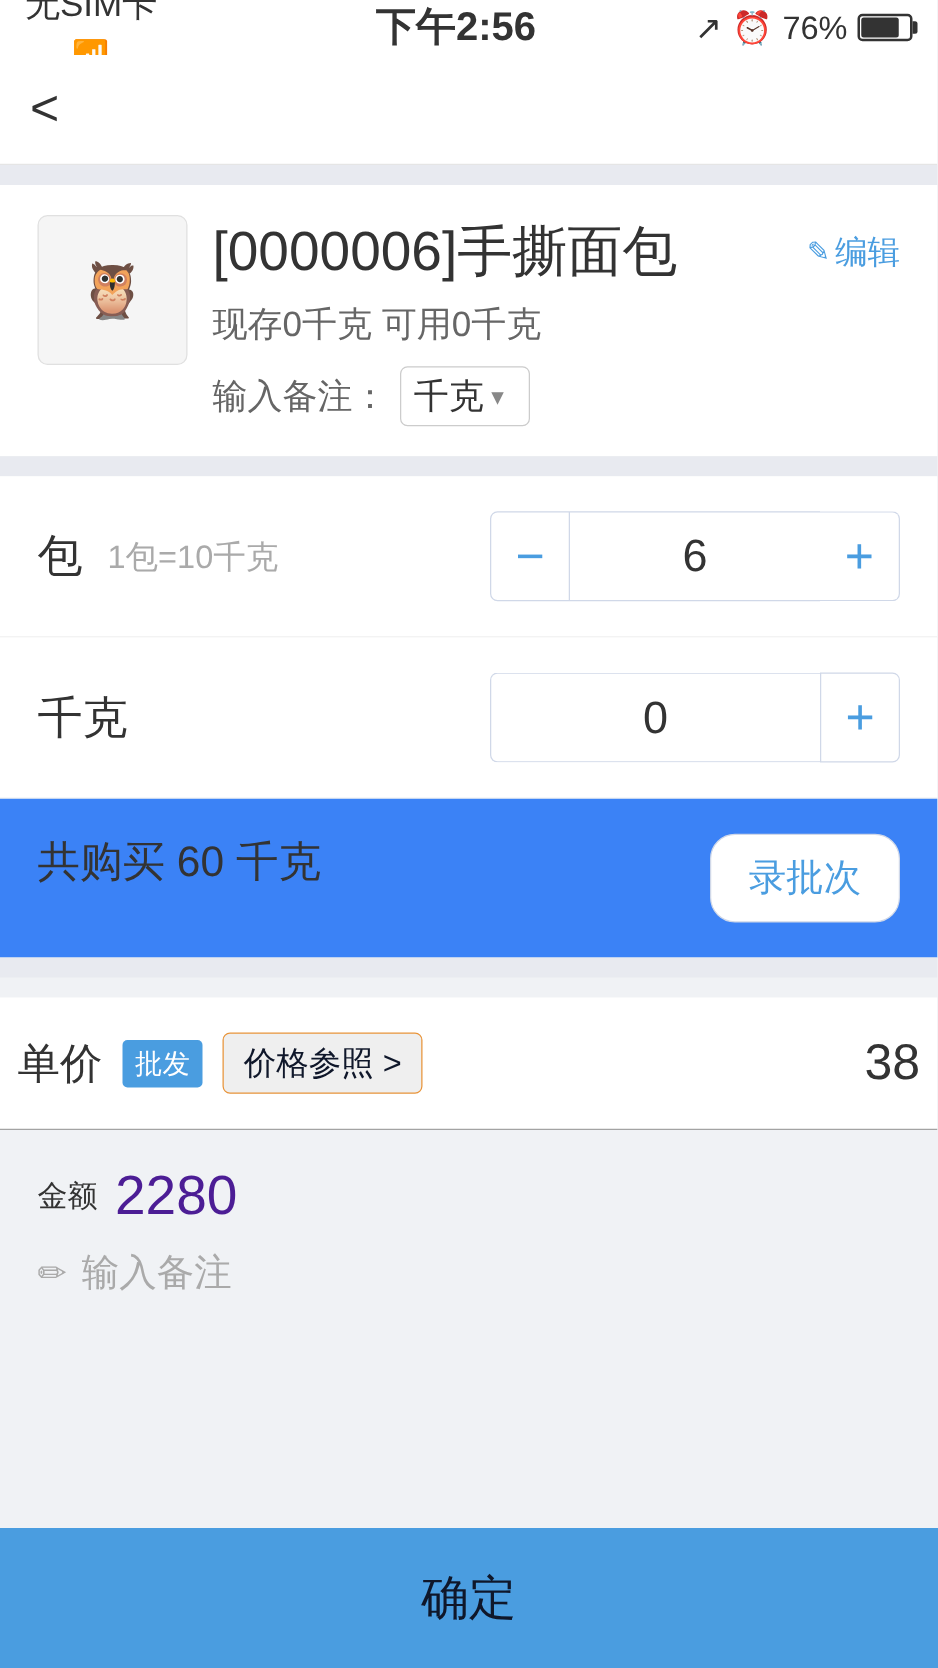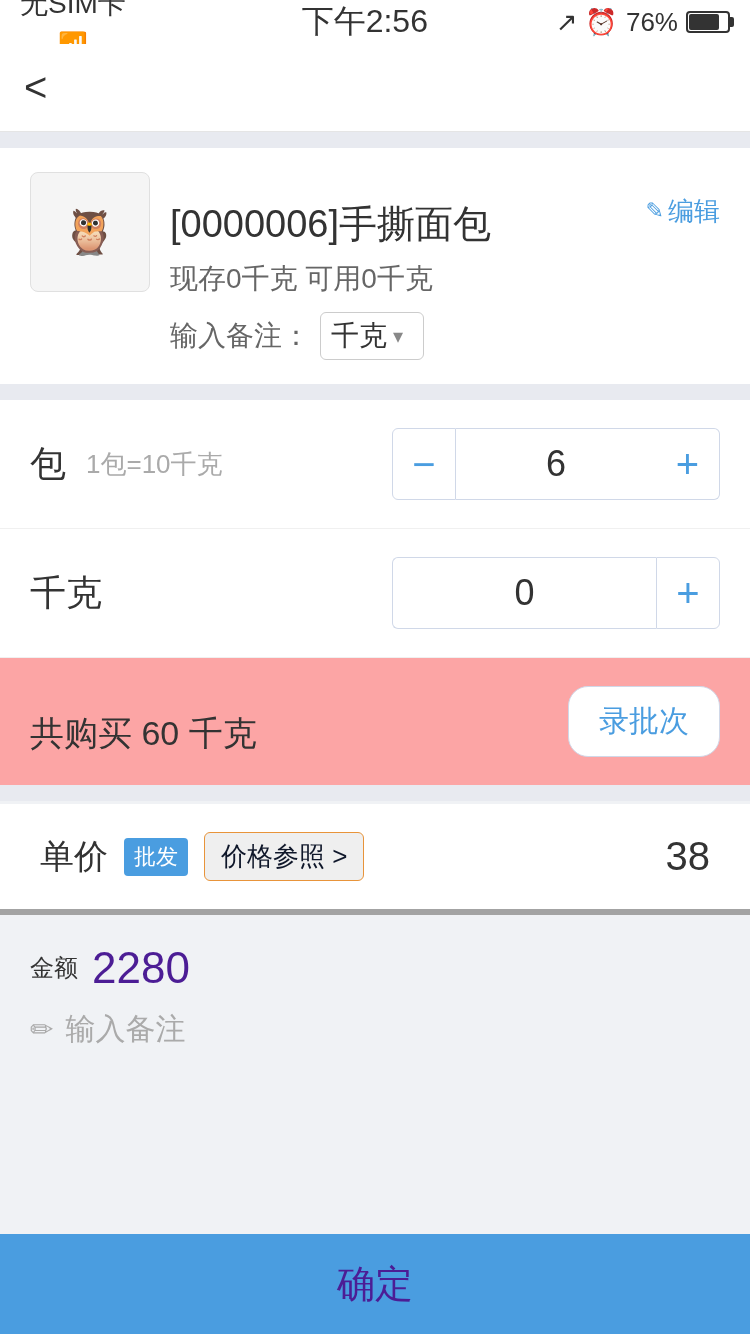--- a/index.html
+++ b/index.html
@@ -19,21 +19,21 @@
       height: 44px;
       background: #fff;
       display: flex;
       align-items: center;
       justify-content: space-between;
       padding: 0 20px;
       font-size: 28px;
       color: #333;
     }
     .status-left { display: flex; align-items: center; gap: 8px; flex-direction: column; }
-    .status-center { font-size: 32px; font-weight: 400; margin-left: 48px; }
+    .status-center { font-size: 32px; font-weight: 700; margin-left: 48px; }
     .status-right { display: flex; align-items: center; gap: 8px; font-size: 26px; }
     .wifi-icon { font-size: 24px; }
     .battery-bar {
       display: inline-block;
       width: 44px; height: 22px;
       border: 2px solid #333;
       border-radius: 4px;
       position: relative;
       vertical-align: middle;
     }
@@ -111,24 +111,23 @@
     .product-info {
       flex: 1;
     }
     .product-name-row {
       display: flex;
       justify-content: space-between;
       align-items: center;
       margin-bottom: 10px;
     }
     .product-name {
-      font-size: 38px;
+      font-size: 44px;
       color: #333;
       font-weight: 500;
-      margin-top: 27px;
     }
     .edit-link {
       font-size: 26px;
       color: #4a9de0;
       display: flex;
       align-items: center;
       gap: 4px;
     }
     .edit-icon { font-size: 22px; }
     .product-stock {
@@ -244,46 +243,46 @@
       display: flex;
       align-items: center;
       justify-content: center;
       cursor: pointer;
       border-radius: 0 6px 6px 0;
     }
 
     
     .summary-row {
       display: flex;
-      align-items: flex-end;
+      align-items: flex-start;
       justify-content: space-between;
       padding: 28px 30px;
-      background: #fca5a5;
+      background: #3b82f6;
       margin-top: 0;
     }
     .summary-text {
       font-size: 34px;
       color: #333;
     }
     .batch-btn {
       border: 1px solid #d0d8e8;
       border-radius: 20px;
       padding: 14px 30px;
       font-size: 30px;
       color: #4a9de0;
       background: #fff;
       cursor: pointer;
     }
 
     
     .price-section {
       background: #fff;
-      margin-top: 3px;
-      padding: 28px 40px;
-      border-bottom: 6px solid #a3a3a3;
+      margin-top: 16px;
+      padding: 28px 14px;
+      border-bottom: 1px solid #a3a3a3;
     }
     .price-row {
       display: flex;
       align-items: center;
       gap: 16px;
     }
     .price-label {
       font-size: 34px;
       color: #333;
     }
@@ -346,23 +345,23 @@
       height: 240px;
       background: #f0f2f5;
     }
 
     
     .confirm-btn {
       position: fixed;
       bottom: 0;
       left: 0;
       width: 750px;
-      height: 100px;
+      height: 112px;
       background: #4a9de0;
-      color: #4c1d95;
+      color: #0f172a;
       font-size: 38px;
       font-weight: 500;
       border: none;
       cursor: pointer;
       display: flex;
       align-items: center;
       justify-content: center;
     }
   </style>
 </head>

